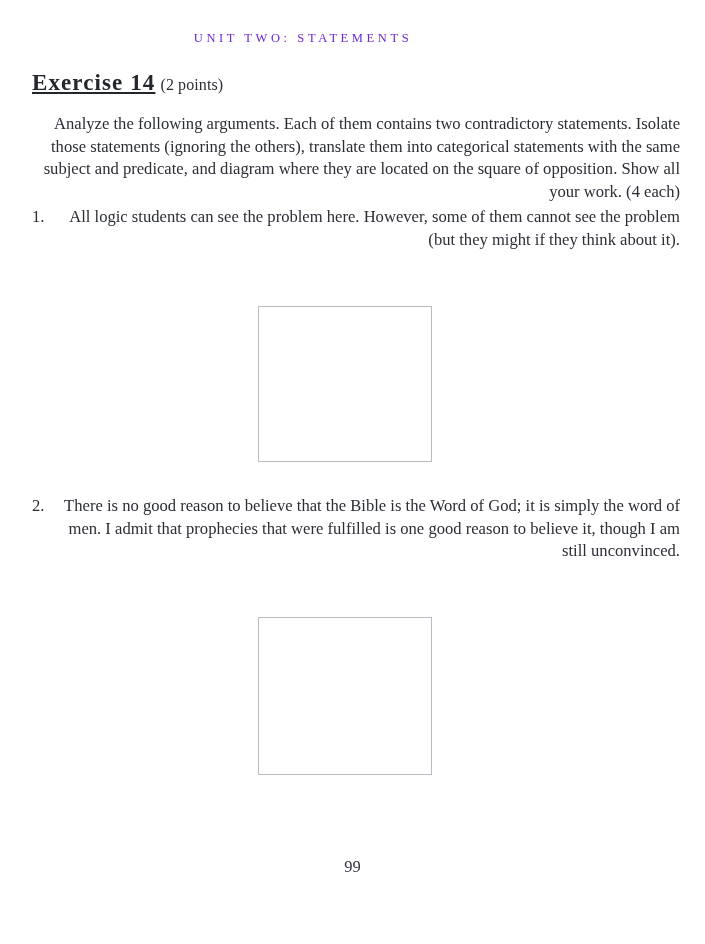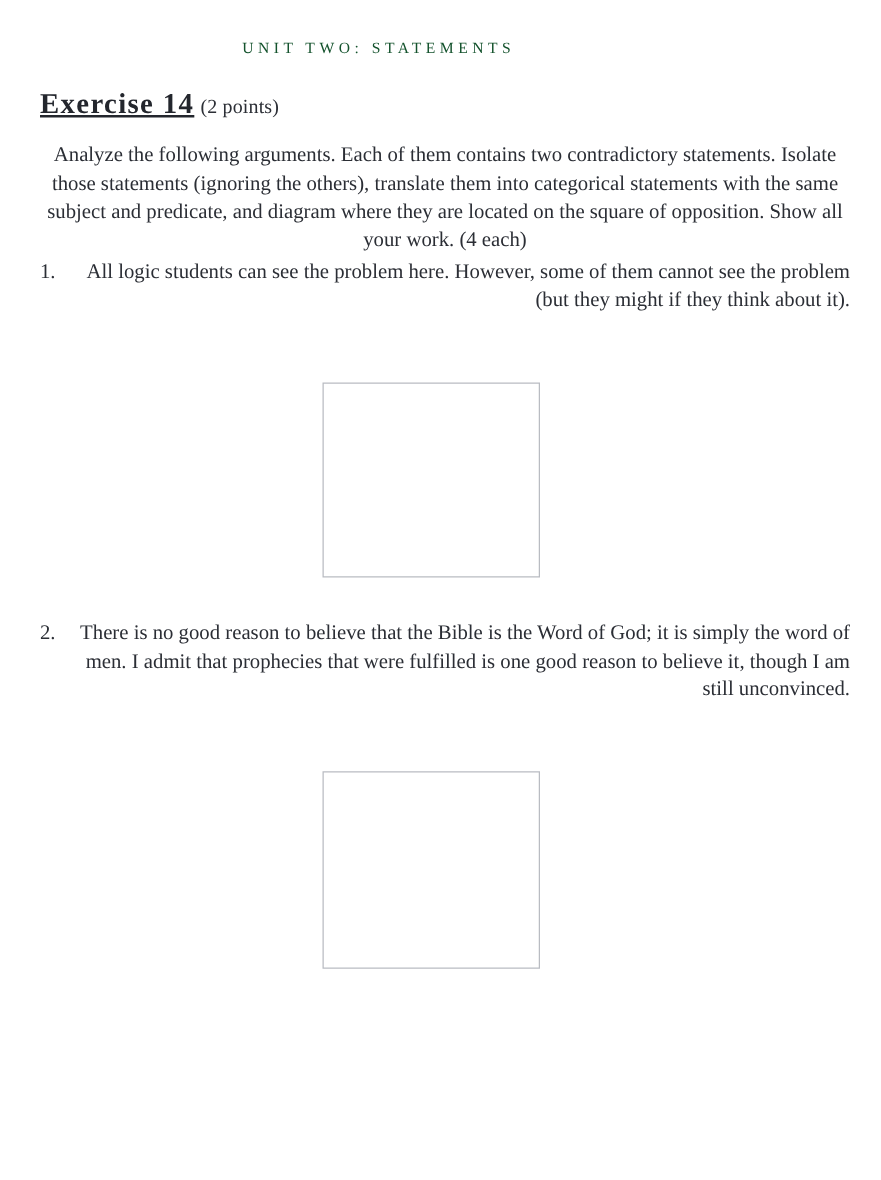--- a/index.html
+++ b/index.html
@@ -24,21 +24,21 @@
 
   
   .running-head {
     position: absolute;
     top: 31px;
     left: 0;
     width: 606px;
     text-align: center;
     font-size: 12.5px;
     letter-spacing: 3.6px;
-    color: #14532d;
+    color: #6d28d9;
     text-transform: uppercase;
     white-space: pre;
   }
 
   
   .exercise-title {
     position: absolute;
     top: 70px;
     left: 32px;
     white-space: nowrap;
@@ -59,21 +59,21 @@
   }
 
   
   .intro {
     position: absolute;
     top: 113px;
     left: 32px;
     width: 648px;
     font-size: 16.6px;
     line-height: 22.6px;
-    text-align: center;
+    text-align: right;
     color: #2b2e35;
   }
 
   
   .item {
     position: absolute;
     left: 32px;
     width: 648px;
     font-size: 16.6px;
     line-height: 22.6px;
@@ -145,14 +145,15 @@
 
   <div class="answer-box" id="answer-box-1"></div>
 
   <div class="item" id="item-2">
     <span class="item-number">2.</span>
     <span class="item-text">There is no good reason to believe that the Bible is the Word of God; it is simply the word of men. I admit that prophecies that were fulfilled is one good reason to believe it, though I am still unconvinced.</span>
   </div>
 
   <div class="answer-box" id="answer-box-2"></div>
 
+  <div class="page-number">99</div>
 
 </div>
 
 </body></html>

